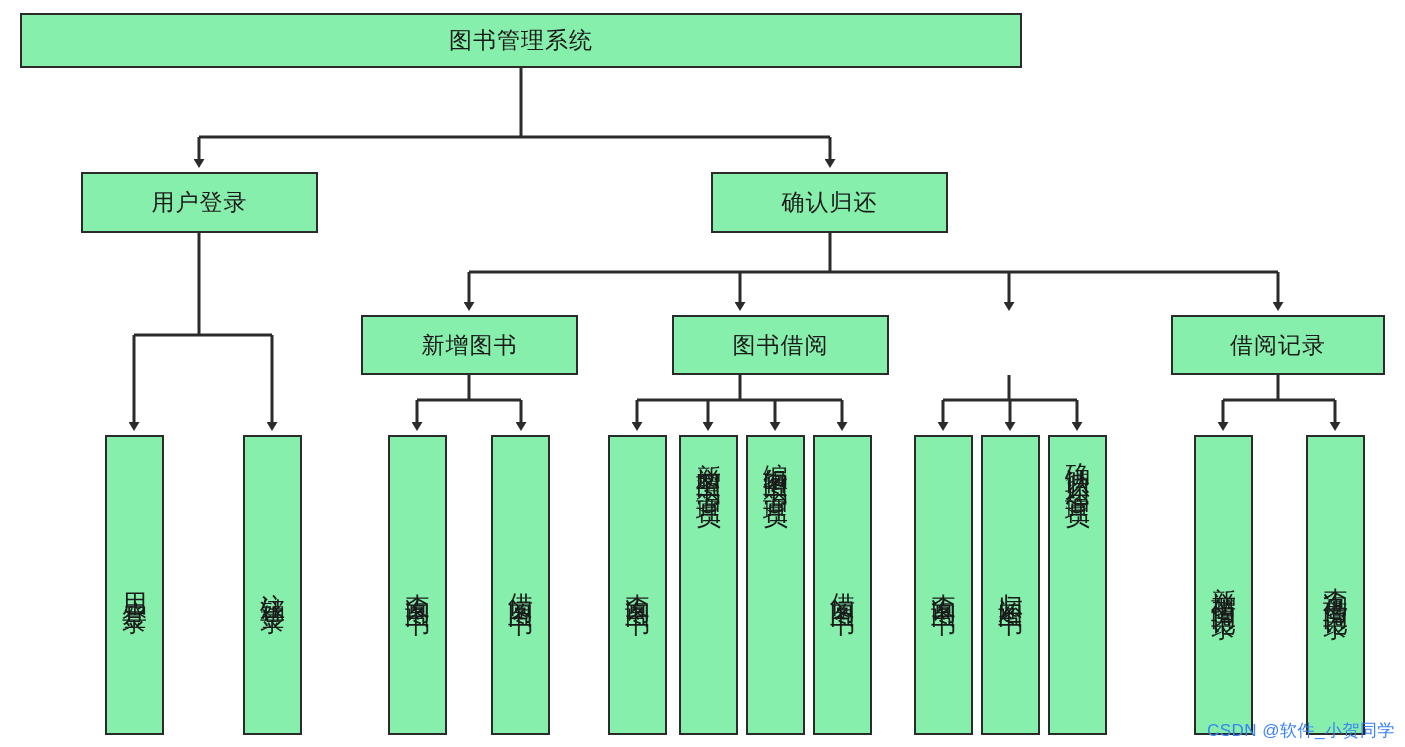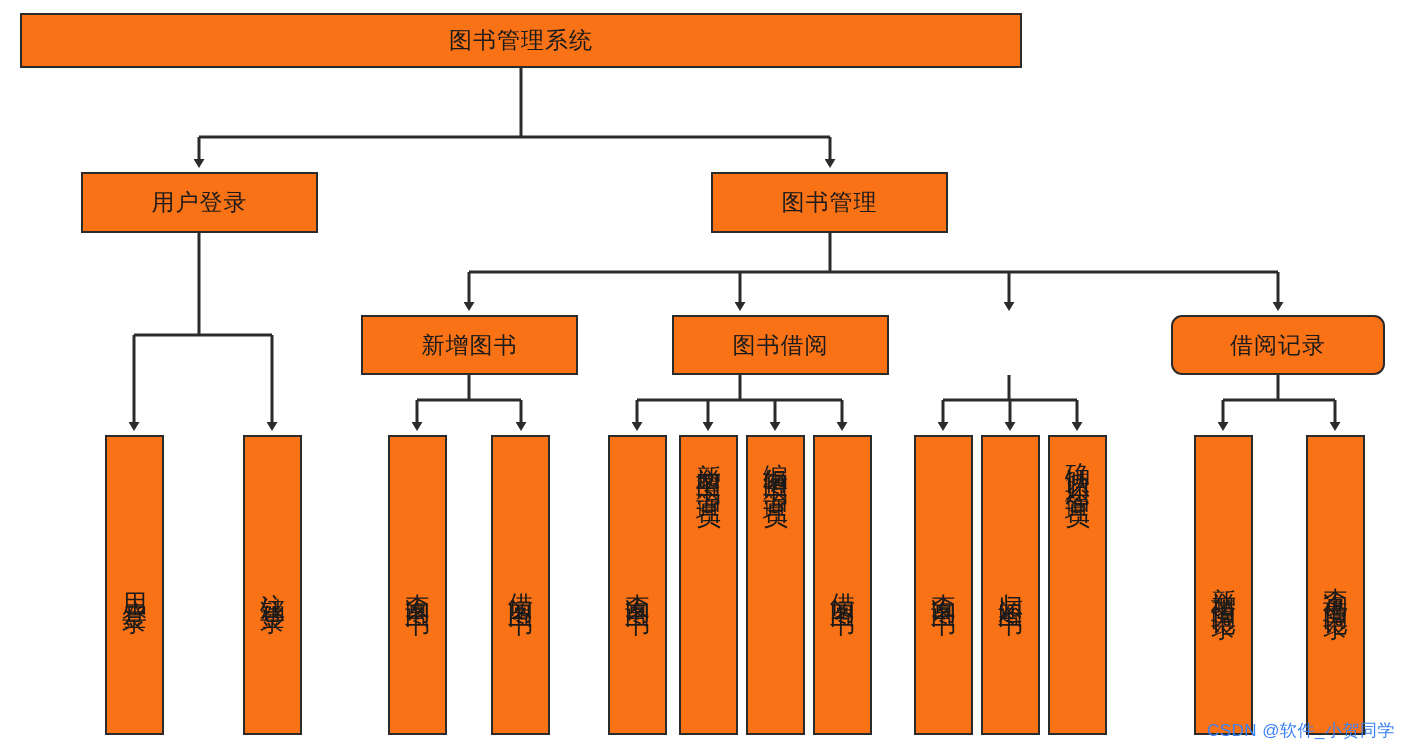--- a/index.html
+++ b/index.html
@@ -22,21 +22,21 @@
     left: 0;
     top: 0;
     width: 1405px;
     height: 747px;
     pointer-events: none;
   }
   .node {
     position: absolute;
     box-sizing: border-box;
     border: 2.5px solid #2b2b2b;
-    background: #f97316;
+    background: #86efac;
     display: flex;
     align-items: center;
     justify-content: center;
     color: #1a1a1a;
   }
   .node .label {
     display: block;
     text-align: center;
     line-height: 1.0;
     white-space: nowrap;
@@ -130,30 +130,30 @@
   </svg>
 
   <div class="node h root" style="left:20px; top:13px; width:1002px; height:55px;">
     <span class="label">图书管理系统</span>
   </div>
 
   <div class="node h" style="left:81px; top:172px; width:237px; height:61px;">
     <span class="label">用户登录</span>
   </div>
   <div class="node h" style="left:711px; top:172px; width:237px; height:61px;">
-    <span class="label">图书管理</span>
+    <span class="label">确认归还</span>
   </div>
 
   <div class="node h" style="left:361px; top:315px; width:217px; height:60px;">
     <span class="label">新增图书</span>
   </div>
   <div class="node h" style="left:632px; top:315px; width:217px; height:60px;margin-left:40px;">
     <span class="label">图书借阅</span>
   </div>
-  <div class="node h" style="left:1171px; top:315px; width:214px; height:60px;border-radius:11px;">
+  <div class="node h" style="left:1171px; top:315px; width:214px; height:60px;">
     <span class="label">借阅记录</span>
   </div>
 
   <div class="node v mid" style="left:105px; top:435px; width:59px; height:300px;">
     <span class="label">用户登录</span>
   </div>
   <div class="node v mid" style="left:243px; top:435px; width:59px; height:300px;">
     <span class="label">注销登录</span>
   </div>
 

